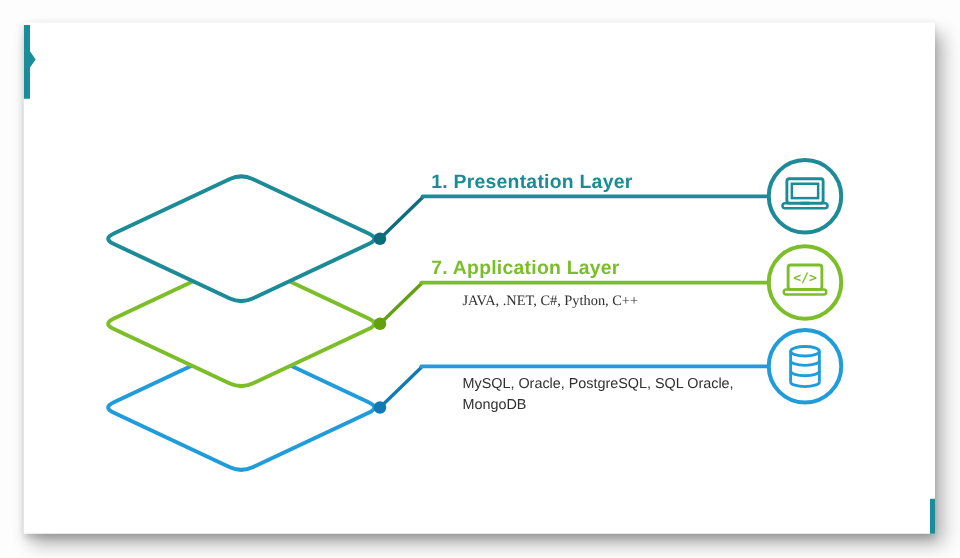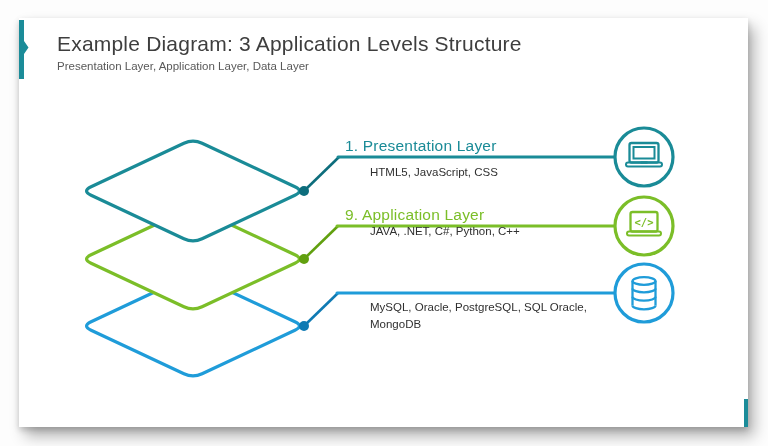--- a/index.html
+++ b/index.html
@@ -19,50 +19,46 @@
     position:absolute;right:0;bottom:0;width:4px;height:28px;
     background:#1b8c99;z-index:2;
   }
   .title-block{position:absolute;left:38px;top:13px;z-index:1;}
   .slide-title{
     font-size:21px;line-height:1.25;color:#3e3e3e;font-weight:400;
     letter-spacing:0.2px;
   }
   .slide-subtitle{font-size:11.5px;color:#595959;margin-top:3px;}
   .layer-label{
-    position:absolute;left:326px;z-index:1;font-size:15.5px;font-weight:400;
+    position:absolute;left:326px;z-index:1;font-size:15.5px;font-weight:700;
     letter-spacing:0.2px;white-space:nowrap;
   }
   .layer-label.l1{top:119px;color:#1a8b97;}
   .layer-label.l2{top:188px;color:#7bbe28;}
   .layer-label.l3{top:255px;color:#1f9cd9;}
   .layer-tech{
     position:absolute;left:351px;z-index:1;font-size:11.5px;color:#303030;
     line-height:1.45;width:228px;
   }
   .layer-tech.t1{top:146px;}
-  .layer-tech.t2{top:205px;}
+  .layer-tech.t2{top:215px;font-family:Liberation Serif, serif;}
   .layer-tech.t3{top:281px;}
 </style>
 </head>
 <body>
 
 <div class="canvas">
   <div class="slide">
 
     <svg class="accent-left" width="12" height="64" viewBox="0 0 12 64">
       <polygon points="0,2 5,2 5,23 9.5,29.5 5,36 5,61 0,61" fill="#1b8c99"></polygon>
     </svg>
 
     <div class="accent-bottom-bar"></div>
 
-    <div class="title-block">
-      <div class="slide-title">Example Diagram: 3 Application Levels Structure</div>
-      <div class="slide-subtitle">Presentation Layer, Application Layer, Data Layer</div>
-    </div>
 
     <svg class="diagram-svg" width="729" height="409" viewBox="0 0 729 409">
 
       <g>
         <path d="M 183.1 260.2 L 275.9 303.8 Q 285 308 275.9 312.2 L 183.1 355.8 Q 174 360 164.9 355.8 L 72.1 312.2 Q 63 308 72.1 303.8 L 164.9 260.2 Q 174 256 183.1 260.2 Z" fill="#ffffff" stroke="#1f9cd9" stroke-width="3.2"></path>
       </g>
 
       <g>
         <path d="M 183.1 193.2 L 275.9 236.8 Q 285 241 275.9 245.2 L 183.1 288.8 Q 174 293 164.9 288.8 L 72.1 245.2 Q 63 241 72.1 236.8 L 164.9 193.2 Q 174 189 183.1 193.2 Z" fill="#ffffff" stroke="#7bbe28" stroke-width="3.2"></path>
       </g>
@@ -107,21 +103,20 @@
         <ellipse cx="0" cy="-12" rx="11.5" ry="3.8" fill="none" stroke="#1f9cd9" stroke-width="2.3"></ellipse>
         <path d="M -11.5 -12 V 12.5" fill="none" stroke="#1f9cd9" stroke-width="2.3"></path>
         <path d="M 11.5 -12 V 12.5" fill="none" stroke="#1f9cd9" stroke-width="2.3"></path>
         <path d="M -11.5 -4.5 A 11.5 3.8 0 0 0 11.5 -4.5" fill="none" stroke="#1f9cd9" stroke-width="2.3"></path>
         <path d="M -11.5 3.8 A 11.5 3.8 0 0 0 11.5 3.8" fill="none" stroke="#1f9cd9" stroke-width="2.3"></path>
         <path d="M -11.5 12.5 A 11.5 3.8 0 0 0 11.5 12.5" fill="none" stroke="#1f9cd9" stroke-width="2.3"></path>
       </g>
     </svg>
 
     <div class="layer-label l1">1. Presentation Layer</div>
-    <div class="layer-tech t1">HTML5, JavaScript, CSS</div>
 
-    <div class="layer-label l2">9. Application Layer</div>
+    <div class="layer-label l2">7. Application Layer</div>
     <div class="layer-tech t2">JAVA, .NET, C#, Python, C++</div>
 
     <div class="layer-tech t3">MySQL, Oracle, PostgreSQL, SQL Oracle, MongoDB</div>
 
   </div>
 </div>
 
 </body></html>

